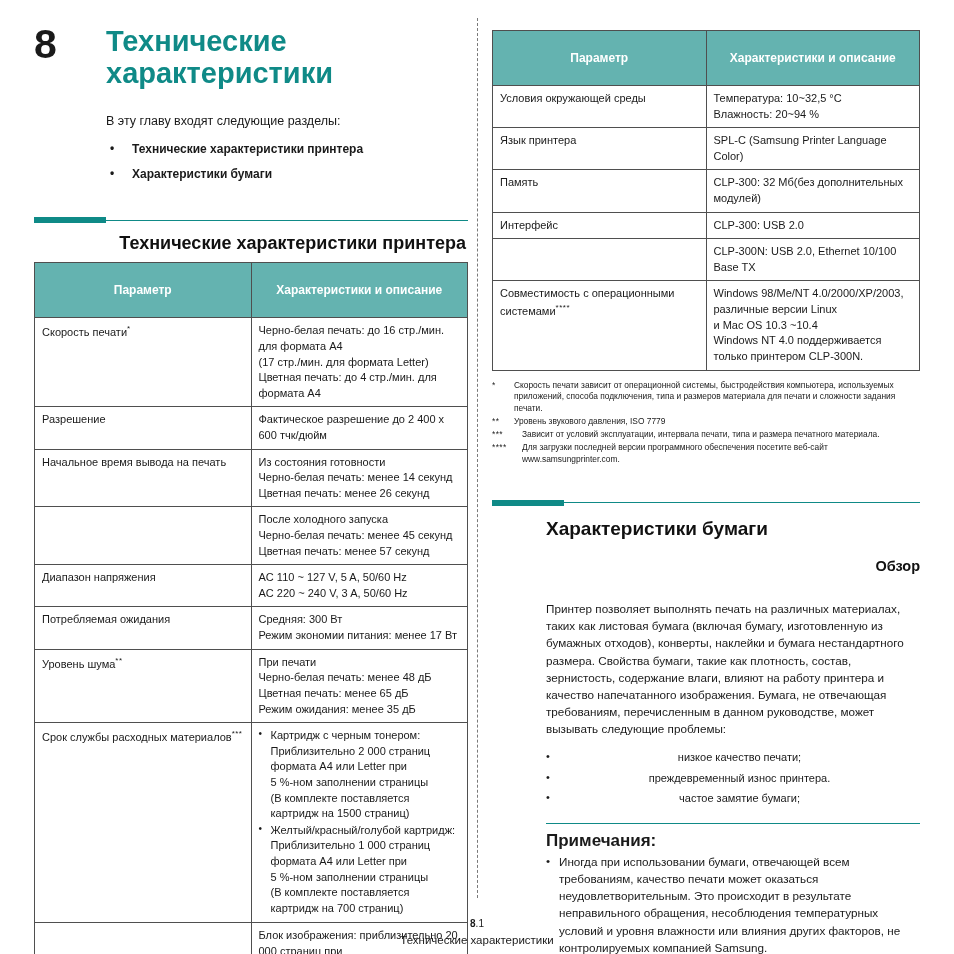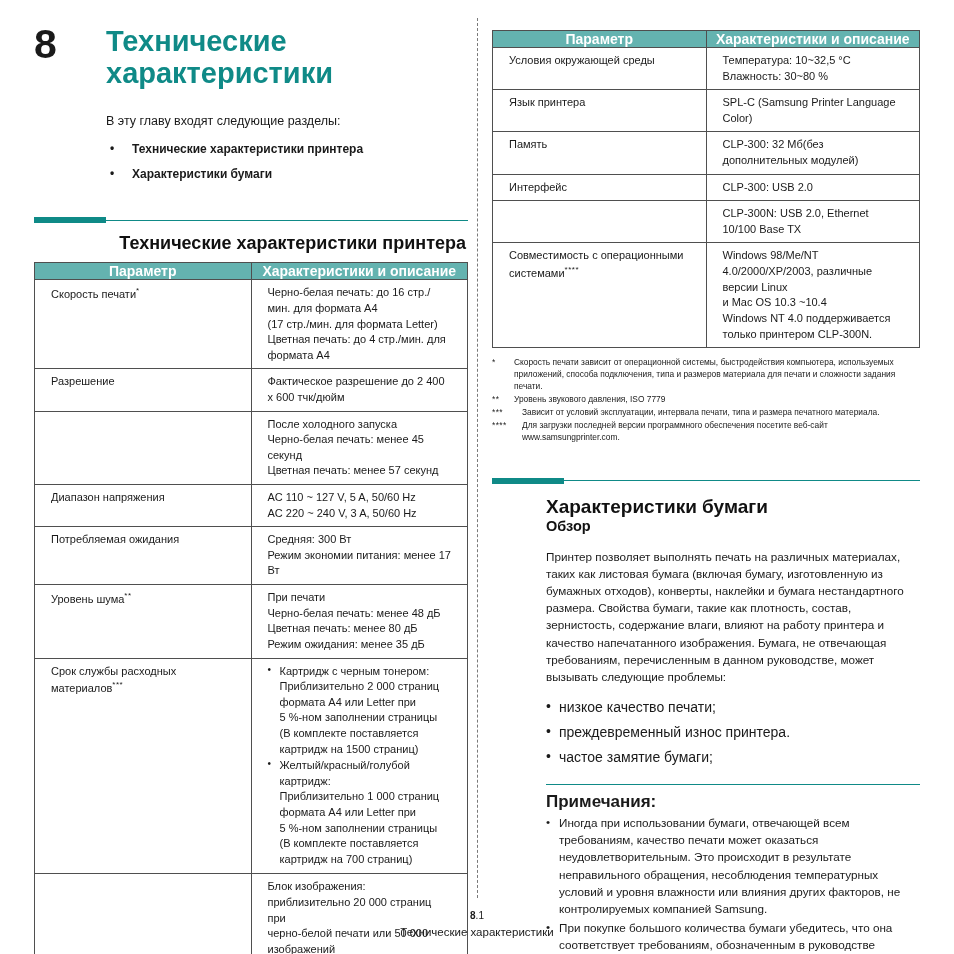--- a/index.html
+++ b/index.html
@@ -123,31 +123,31 @@
 
   
   table.spec {
     border-collapse: collapse;
     width: 100%;
     table-layout: fixed;
   }
   table.spec th {
     background: #64b3b0;
     color: #ffffff;
-    font-size: 14px;
+    font-size: 12px;
     font-weight: bold;
     text-align: center;
-    padding: 0 4px;
+    padding: 20px 4px;
     border: 1px solid #4f4f4f;
   }
   table.spec td {
     border: 1px solid #4f4f4f;
     font-size: 11px;
     line-height: 1.42;
-    padding: 5px 16px;
+    padding: 5px 7px;
     vertical-align: top;
   }
   table.spec td.param {
     width: 113px;
   }
   table.spec td.noborder-top {
     border-top: none;
   }
   td .sup {
     font-size: 8px;
@@ -201,35 +201,38 @@
     font-size: 19px;
     font-weight: bold;
     color: #111;
     margin-top: 12px;
     padding-left: 54px;
   }
   .h2-left {
     font-size: 14.5px;
     font-weight: bold;
     color: #111;
+    margin-top: 18px;
     padding-left: 54px;
+    text-align: right;
   }
   .body-text {
     font-size: 11.7px;
     line-height: 1.47;
-    margin-top: 14px;
+    margin-top: 26px;
     padding-left: 54px;
     text-align: left;
   }
   ul.bullets {
     margin: 8px 0 0 0;
     padding-left: 54px;
     list-style: none;
-    font-size: 14px;
+    font-size: 11px;
     line-height: 1.5;
+    text-align: center;
   }
   ul.bullets li {
     position: relative;
     padding-left: 13px;
     margin-bottom: 4px;
   }
   ul.bullets li::before {
     content: "\2022";
     position: absolute;
     left: 0;
@@ -266,21 +269,21 @@
     position: absolute;
     left: 0;
     top: -1px;
   }
 
   
   .footer {
     position: absolute;
     left: 0;
     right: 0;
-    bottom: 16px;
+    bottom: 8px;
     text-align: center;
   }
   .footer .pg {
     font-size: 10px;
     margin-bottom: 5px;
   }
   .footer .pg b { font-weight: bold; }
   .footer .ft {
     font-size: 11.5px;
   }
@@ -331,20 +334,28 @@
               <div>Цветная печать: до 4 стр./мин. для формата A4</div>
             </td>
           </tr>
           <tr>
             <td class="param"><span>Разрешение</span></td>
             <td>
               <div>Фактическое разрешение до 2 400 x 600 тчк/дюйм</div>
             </td>
           </tr>
           <tr>
+            <td class="param"><span>Начальное время вывода на печать</span></td>
+            <td>
+              <div>Из состояния готовности</div>
+              <div>Черно-белая печать: менее 14 секунд</div>
+              <div>Цветная печать: менее 26 секунд</div>
+            </td>
+          </tr>
+          <tr>
             <td class="param noborder-top"></td>
             <td>
               <div>После холодного запуска</div>
               <div>Черно-белая печать: менее 45 секунд</div>
               <div>Цветная печать: менее 57 секунд</div>
             </td>
           </tr>
           <tr>
             <td class="param"><span>Диапазон напряжения</span></td>
             <td>
@@ -357,21 +368,21 @@
             <td>
               <div>Средняя: 300 Вт</div>
               <div>Режим экономии питания: менее 17 Вт</div>
             </td>
           </tr>
           <tr>
             <td class="param"><span>Уровень шума</span><span class="sup">**</span></td>
             <td>
               <div>При печати</div>
               <div>Черно-белая печать: менее 48 дБ</div>
-              <div>Цветная печать: менее 80 дБ</div>
+              <div>Цветная печать: менее 65 дБ</div>
               <div>Режим ожидания: менее 35 дБ</div>
             </td>
           </tr>
           <tr>
             <td class="param"><span>Срок службы расходных материалов</span><span class="sup">***</span></td>
             <td>
               <ul class="cell-list">
                 <li>
                   <span class="sub-line">Картридж с черным тонером:</span>
                   <span class="sub-line">Приблизительно 2 000 страниц формата A4 или Letter при</span>
@@ -405,21 +416,21 @@
         <tr>
           <th class="param">Параметр</th>
           <th>Характеристики и описание</th>
         </tr>
       </thead>
       <tbody id="right-tbody">
           <tr>
             <td class="param"><span>Условия окружающей среды</span></td>
             <td>
               <div>Температура: 10~32,5 °C</div>
-              <div>Влажность: 30~80 %</div>
+              <div>Влажность: 20~94 %</div>
             </td>
           </tr>
           <tr>
             <td class="param"><span>Язык принтера</span></td>
             <td>
               <div>SPL-C (Samsung Printer Language Color)</div>
             </td>
           </tr>
           <tr>
             <td class="param"><span>Память</span></td>

